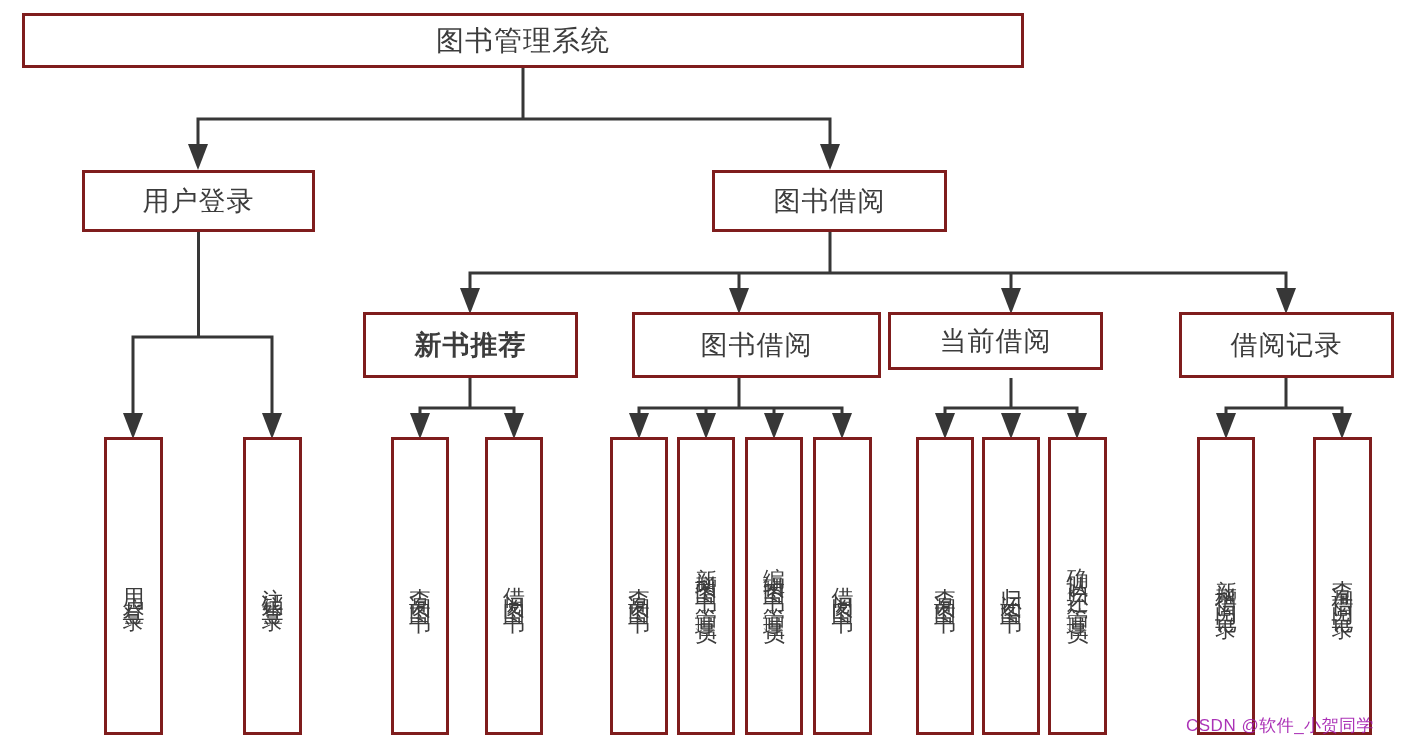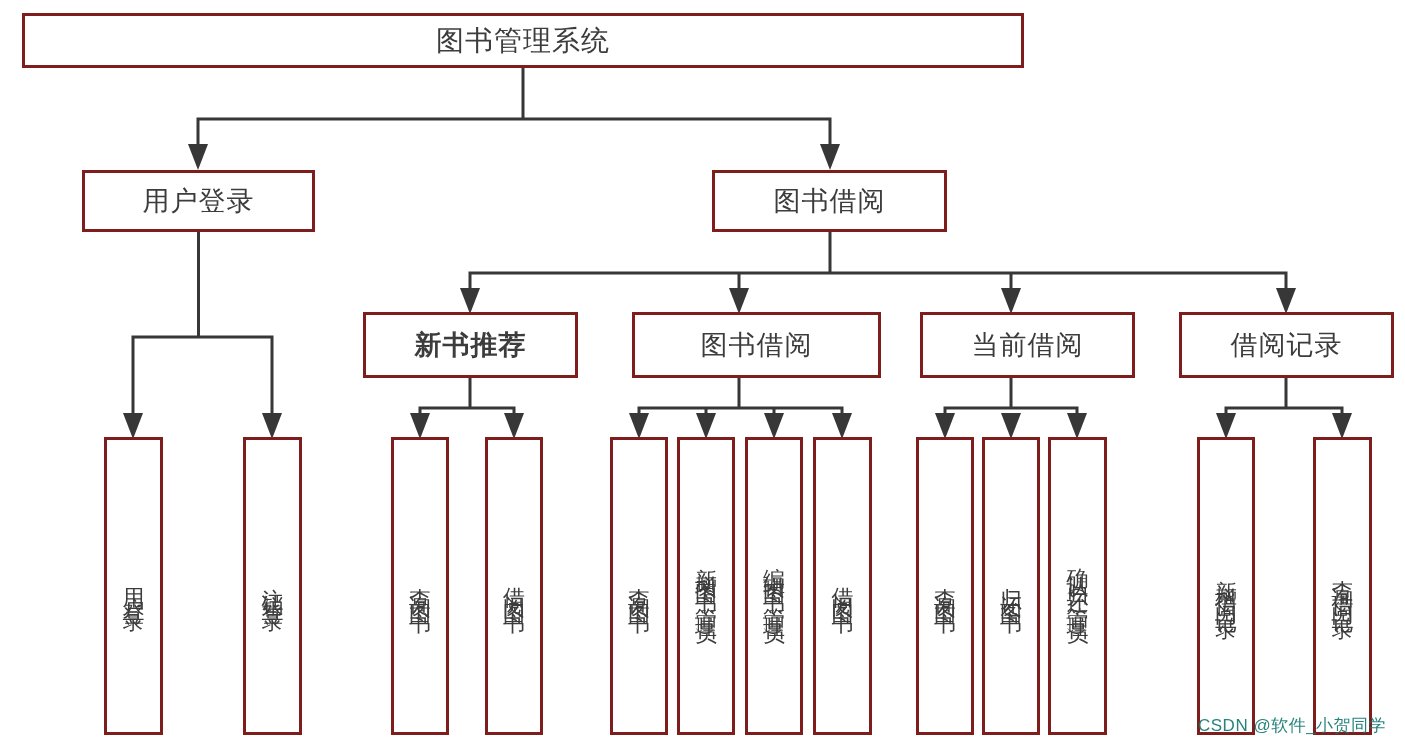--- a/index.html
+++ b/index.html
@@ -31,26 +31,25 @@
     text-orientation:mixed;
     font-size:22px;
     letter-spacing:8px;
     line-height:1;
   }
   .leaf span{display:block;}
   #watermark{
     position:absolute;
     left:1186px;top:714px;
     font-size:17px;
-    color:#0f766e;
+    color:#a21caf;
     letter-spacing:0.5px;
     z-index:3;
     white-space:nowrap;
     opacity:0.9;
-    margin-left:12px;
   }
 </style>
 </head>
 <body>
 
 <div id="canvas">
 
   <svg id="connector-layer" width="1405" height="747" viewBox="0 0 1405 747">
     <g stroke="#373737" stroke-width="3" fill="none">
       <path d="M523 68 V119 M196.5 119 H831.5 M198 117.5 V146 M830 117.5 V146"></path>
@@ -94,21 +93,21 @@
   <div class="node hnode" style="left:712px;top:170px;width:235px;height:62px;">
     <span>图书借阅</span>
   </div>
 
   <div class="node hnode" style="left:363px;top:312px;width:215px;height:66px;font-weight:bold;">
     <span>新书推荐</span>
   </div>
   <div class="node hnode" style="left:632px;top:312px;width:249px;height:66px;">
     <span>图书借阅</span>
   </div>
-  <div class="node hnode" style="left:920px;top:312px;width:215px;height:66px;">
+  <div class="node hnode" style="left:888px;top:312px;width:215px;height:58px;">
     <span>当前借阅</span>
   </div>
   <div class="node hnode" style="left:1179px;top:312px;width:215px;height:66px;">
     <span>借阅记录</span>
   </div>
 
   <div class="node leaf" style="left:104px;top:437px;width:59px;height:298px;">
     <span>用户登录</span>
   </div>
   <div class="node leaf" style="left:243px;top:437px;width:59px;height:298px;">

